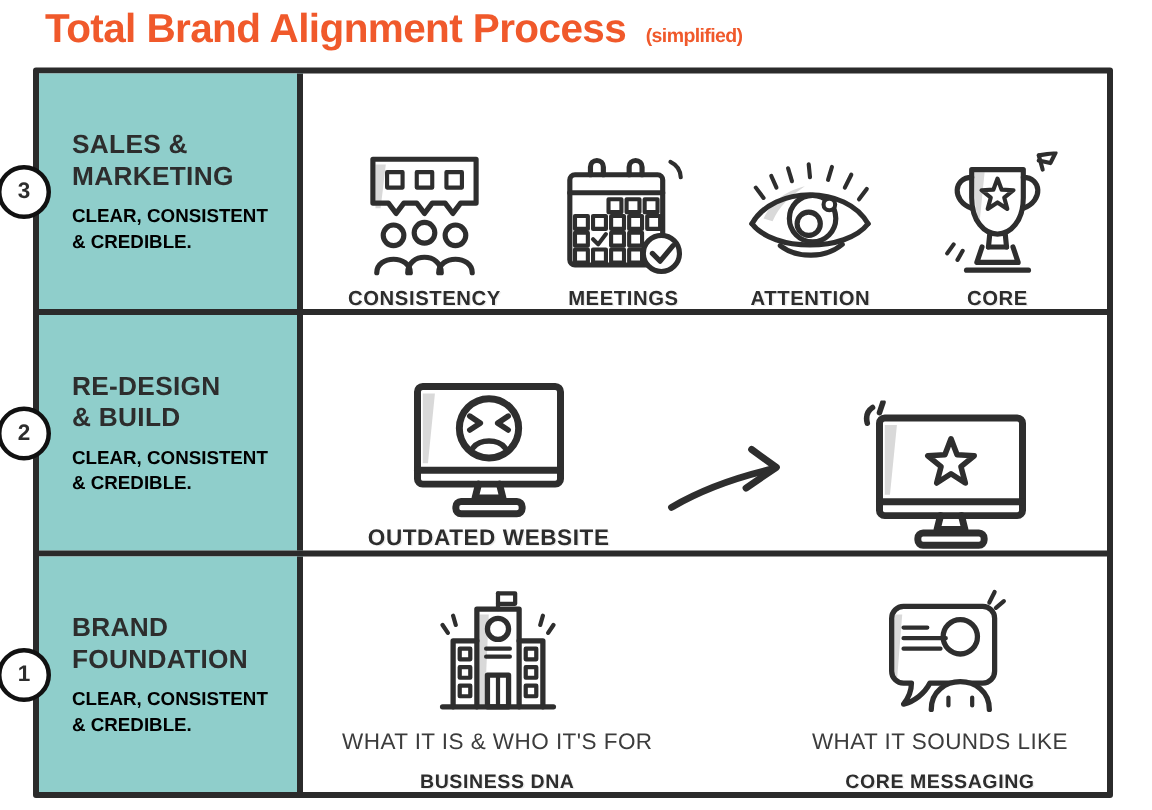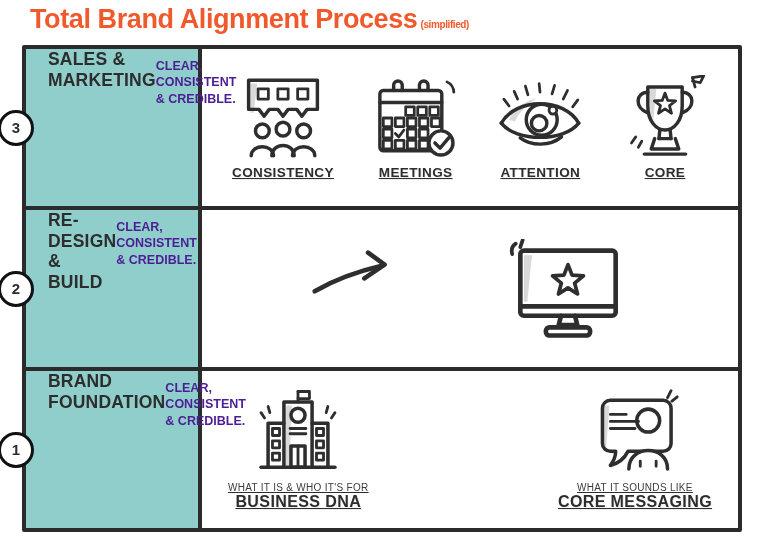--- a/index.html
+++ b/index.html
@@ -4,60 +4,61 @@
 <style>
   html,body { margin:0; padding:0; background:#fff; }
   .canvas {
     position:relative; width:768px; height:540px; background:#ffffff;
     font-family:"Liberation Sans", sans-serif; color:#2d2d2d; overflow:hidden;
   }
   .title {
     position:absolute; left:30px; top:4px; font-size:27px; font-weight:bold;
     color:#F0592B; letter-spacing:-0.4px; white-space:nowrap;
   }
-  .title .suffix { font-size:10px; font-weight:bold; margin-left:3px; }
+  .title .suffix { font-size:13px; font-weight:bold; margin-left:13px; }
 
   .board {
     position:absolute; left:22px; top:45px; width:720px; height:487px;
     border:4px solid #2b2b2b; border-radius:2px; background:#fff;
     display:flex; flex-direction:column; box-sizing:border-box;
   }
   .row { position:relative; flex:1; display:flex; min-height:0; }
   .row + .row { border-top:4px solid #2b2b2b; }
 
   .side {
     width:176px; flex:0 0 176px; background:#8FCECB; border-right:4px solid #2b2b2b;
-    box-sizing:border-box; padding-left:22px; display:flex; flex-direction:row;
+    box-sizing:border-box; padding-left:22px; display:flex; flex-direction:column;
+    justify-content:center;
   }
   .side-title { font-size:17.5px; font-weight:bold; line-height:1.18; letter-spacing:0.2px; color:#2d2d2d; }
-  .side-sub { margin-top:9px; font-size:12.5px; font-weight:bold; line-height:1.3; color:#4c1d95; }
+  .side-sub { margin-top:9px; font-size:12.5px; font-weight:bold; line-height:1.3; color:#000000; }
 
   .num {
     position:absolute; left:-28px; top:50%; transform:translateY(-50%);
     width:30px; height:30px; background:#fff; border:3.5px solid #111;
     border-radius:50%; display:flex; align-items:center; justify-content:center;
     font-size:15px; font-weight:bold; z-index:5; box-sizing:content-box;
   }
 
-  .content { flex:1; display:flex; align-items:center; min-width:0;text-decoration:underline; }
+  .content { flex:1; display:flex; align-items:flex-end; min-width:0; }
   .content.r3 { justify-content:space-between; padding:0 30px; }
   .content.r2 { justify-content:space-evenly; padding:0 6px; }
   .content.r1 { justify-content:space-between; padding:0 26px; }
 
   .item { display:flex; flex-direction:column; align-items:center; }
   .item .label {
     margin-top:4px; font-size:13.5px; font-weight:bold; letter-spacing:0.4px;
     color:#2d2d2d; white-space:nowrap; text-shadow:1px 1px 0 rgba(0,0,0,0.07);
   }
   .item .label.big { font-size:15px; }
   .item .sublabel {
-    margin-top:6px; font-size:10px; font-weight:normal; letter-spacing:0.3px;
+    margin-top:6px; font-size:15px; font-weight:normal; letter-spacing:0.3px;
     color:#3c3c3c; white-space:nowrap;
   }
-  .item .label.r1 { margin-top:0; font-size:16px; }
+  .item .label.r1 { margin-top:10px; font-size:13px; }
 
   .icon * { stroke:#2e2e2e; stroke-width:4; fill:none; stroke-linecap:round; stroke-linejoin:round; }
   .icon .thin { stroke-width:3.2; }
   .icon .fill-white { fill:#ffffff; }
   .icon .shade { fill:#d9d9d9; stroke:none; }
   .arrow-wrap { transform:translateY(-16px); }
 </style>
 </head>
 <body>
 
@@ -177,20 +178,34 @@
           <div>RE-DESIGN</div>
           <div>&amp; BUILD</div>
         </div>
         <div class="side-sub">
           <div>CLEAR, CONSISTENT</div>
           <div>&amp; CREDIBLE.</div>
         </div>
       </div>
       <div class="content r2">
 
+        <div class="item">
+          <svg class="icon" width="122" height="100" viewBox="0 0 100 86">
+            <path class="shade" d="M12,14 L19,14 L15,54 L12,54 Z"></path>
+            <rect x="9" y="10" width="82" height="56" rx="3"></rect>
+            <path d="M9,58 H91"></path>
+            <circle cx="50" cy="34" r="17"></circle>
+            <path class="thin" d="M39,27 l6,4 M39,35 l6,-4"></path>
+            <path class="thin" d="M61,27 l-6,4 M61,35 l-6,-4"></path>
+            <path class="thin" d="M41,45 C45,40 55,40 59,45"></path>
+            <path d="M44,66 L42,74 H58 L56,66"></path>
+            <rect x="31" y="76" width="38" height="7" rx="3"></rect>
+          </svg>
+          <div class="label big">OUTDATED WEBSITE</div>
+        </div>
 
         <div class="arrow-wrap">
           <svg class="icon" width="92" height="56" viewBox="0 0 100 60">
             <path style="stroke-width:5" d="M4,52 C28,38 52,30 78,24"></path>
             <path style="stroke-width:5" d="M62,10 L80,23 L58,38"></path>
           </svg>
         </div>
 
         <div class="item">
           <svg class="icon" width="122" height="100" viewBox="0 0 100 86">

